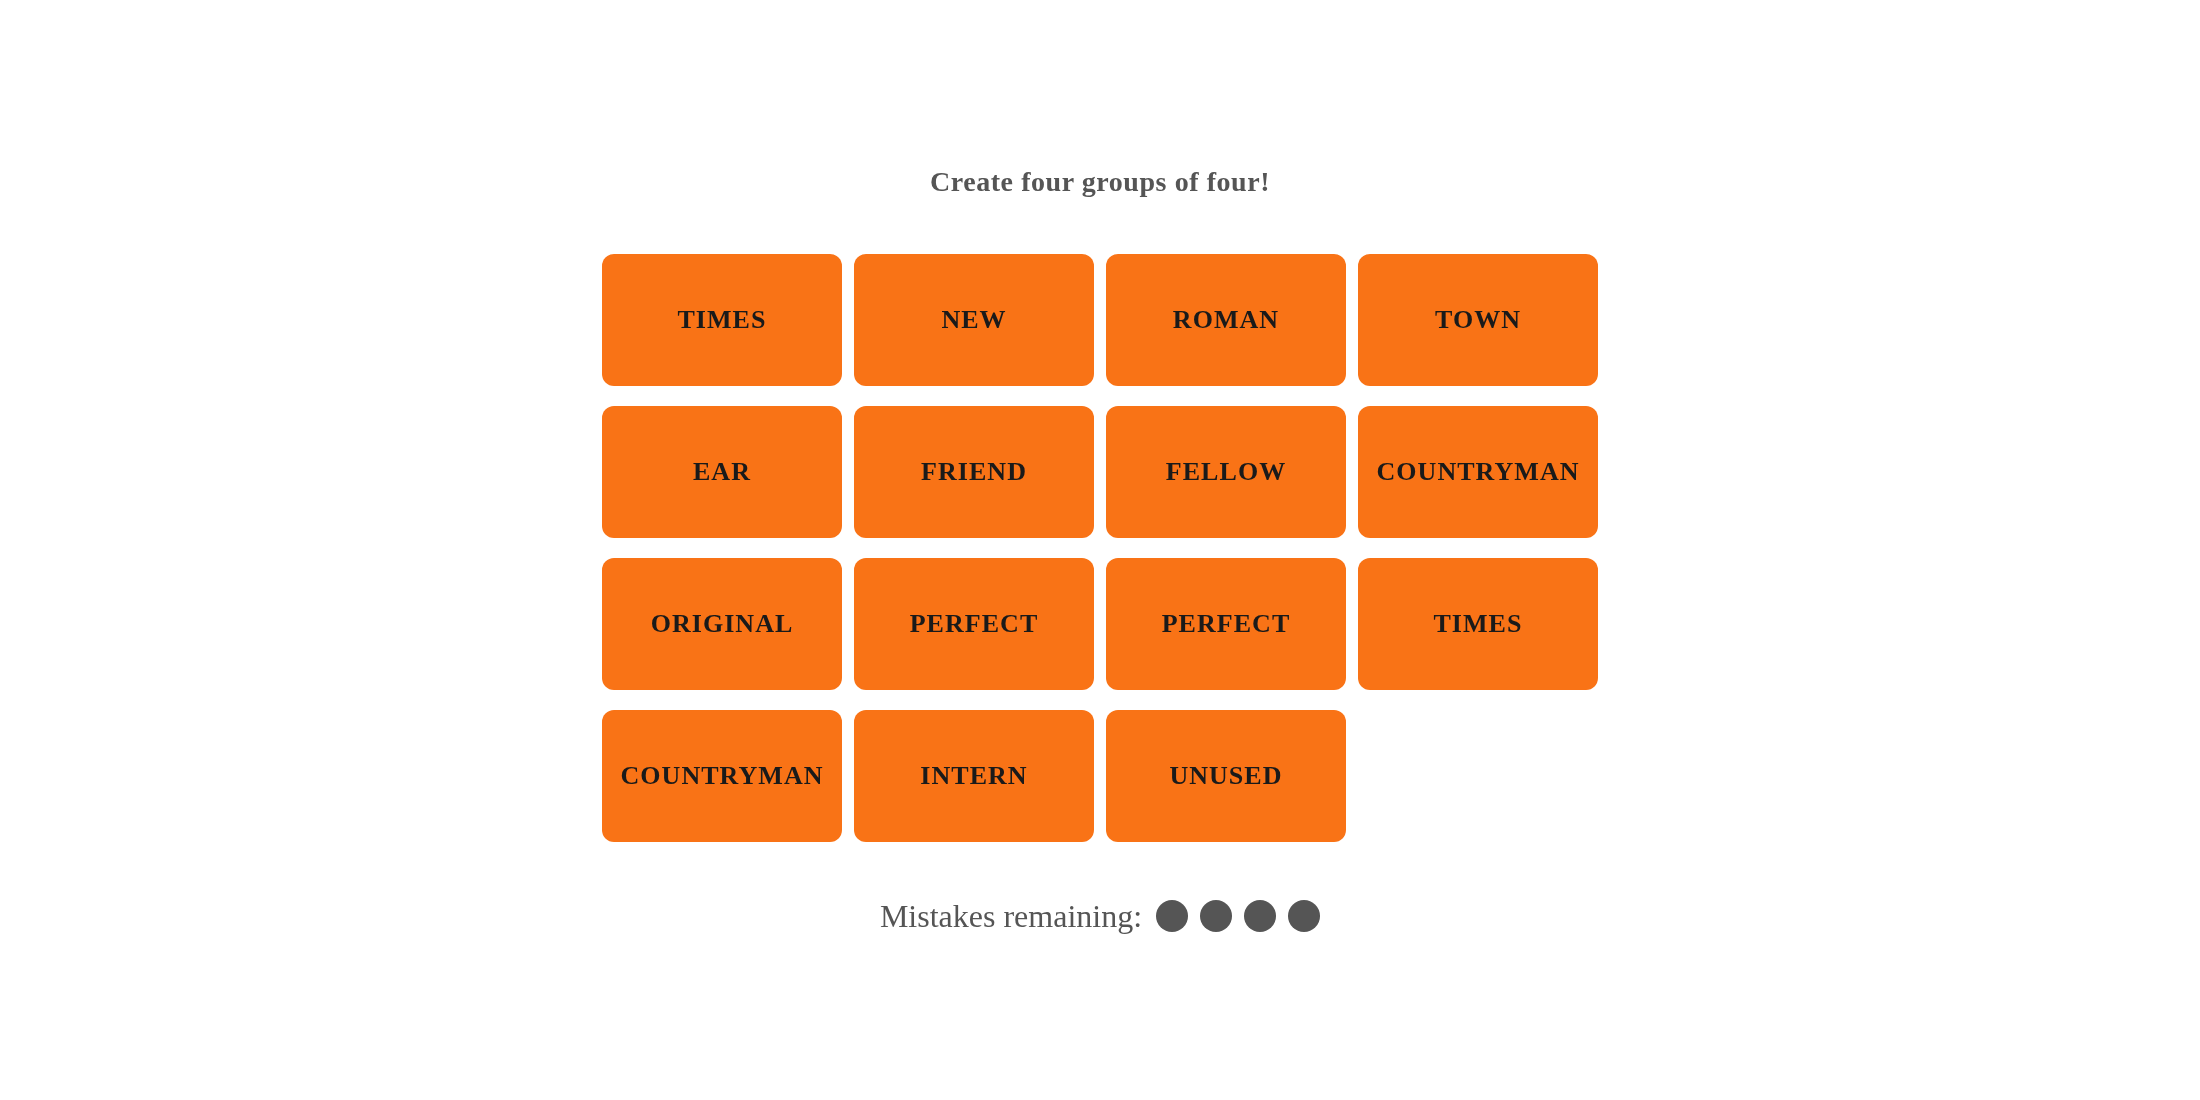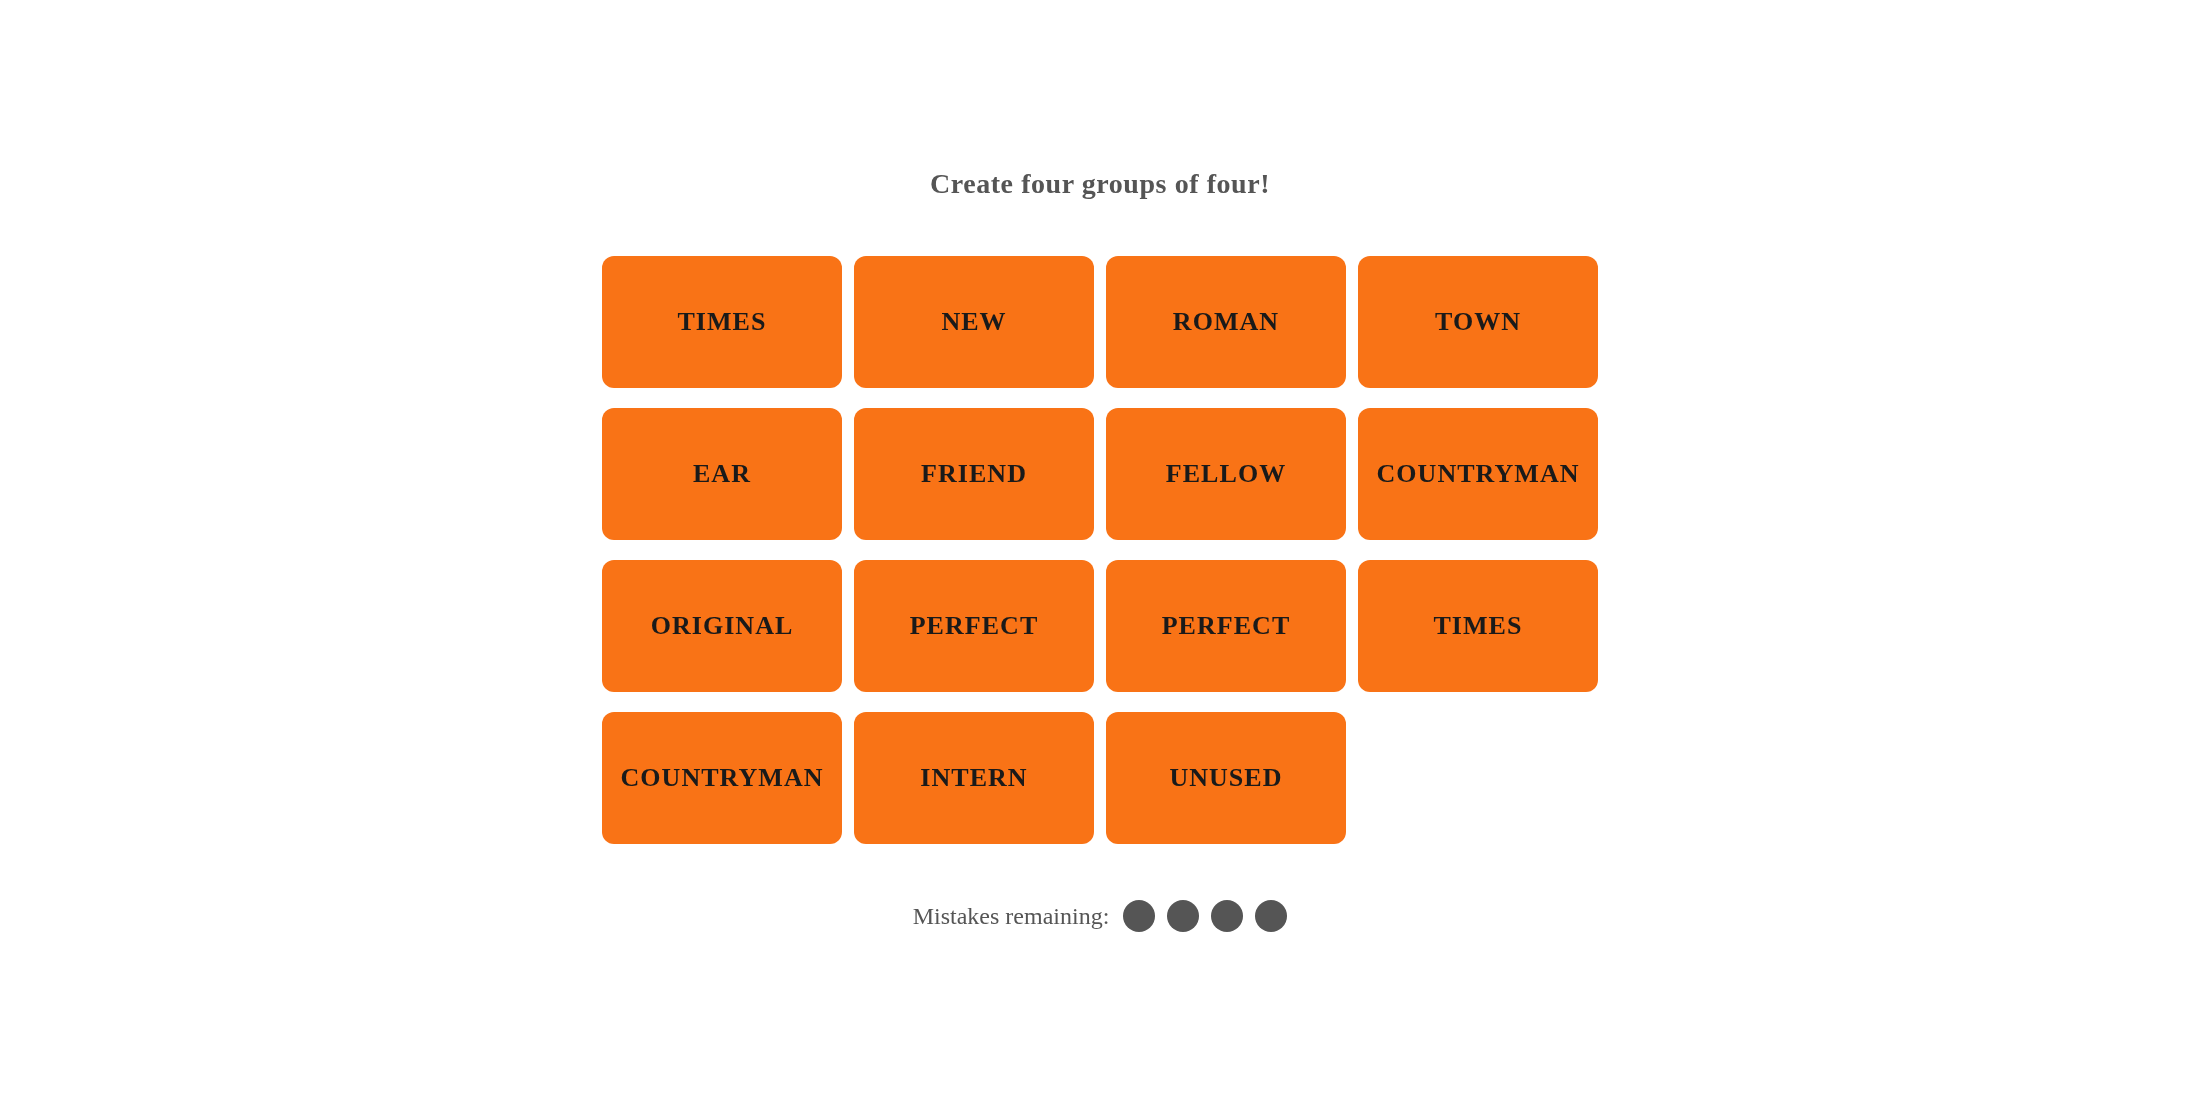--- a/index.html
+++ b/index.html
@@ -56,21 +56,21 @@
       font-family: 'Georgia', serif;
     }
 
     .mistakes-row {
       display: flex;
       align-items: center;
       gap: 14px;
     }
 
     .mistakes-label {
-      font-size: 24px;
+      font-size: 32px;
       color: #555555;
       font-weight: 400;
     }
 
     .dot-row {
       display: flex;
       gap: 12px;
       align-items: center;
     }
 

